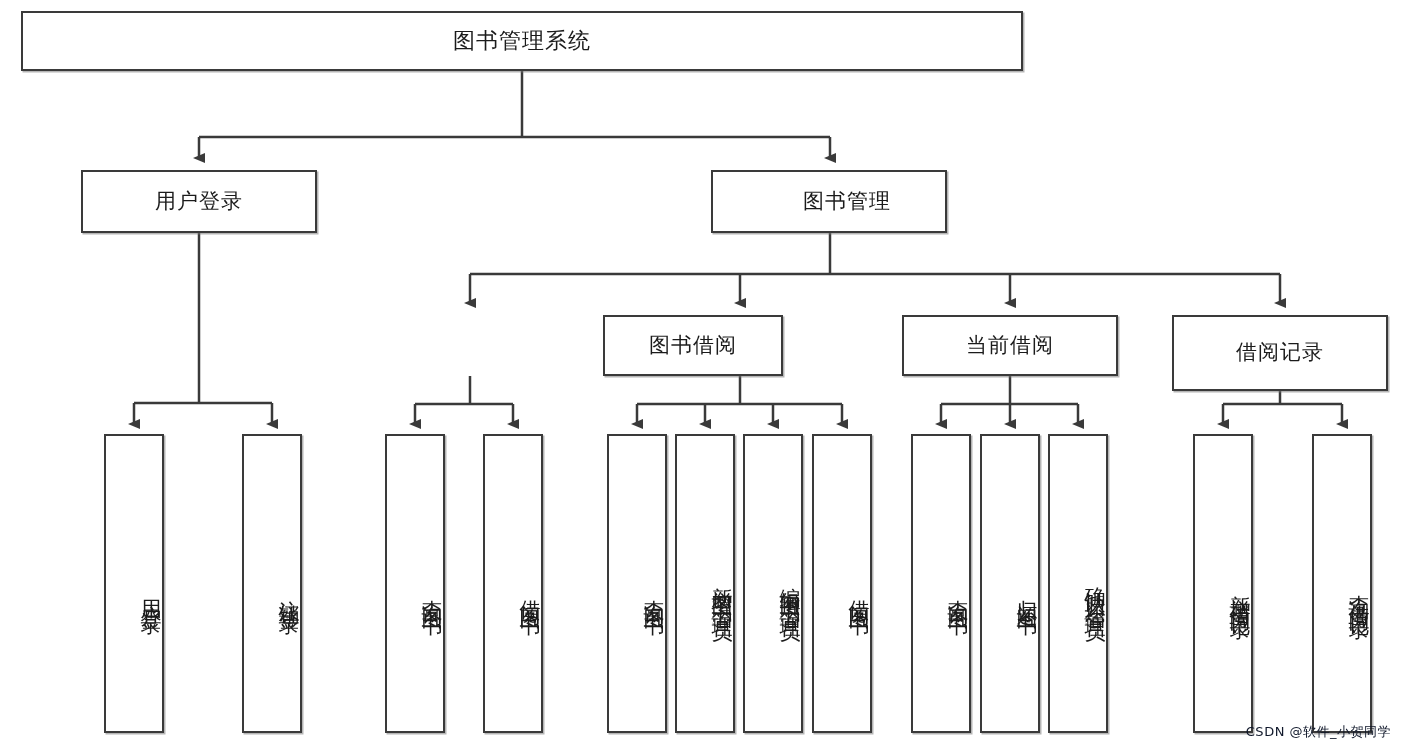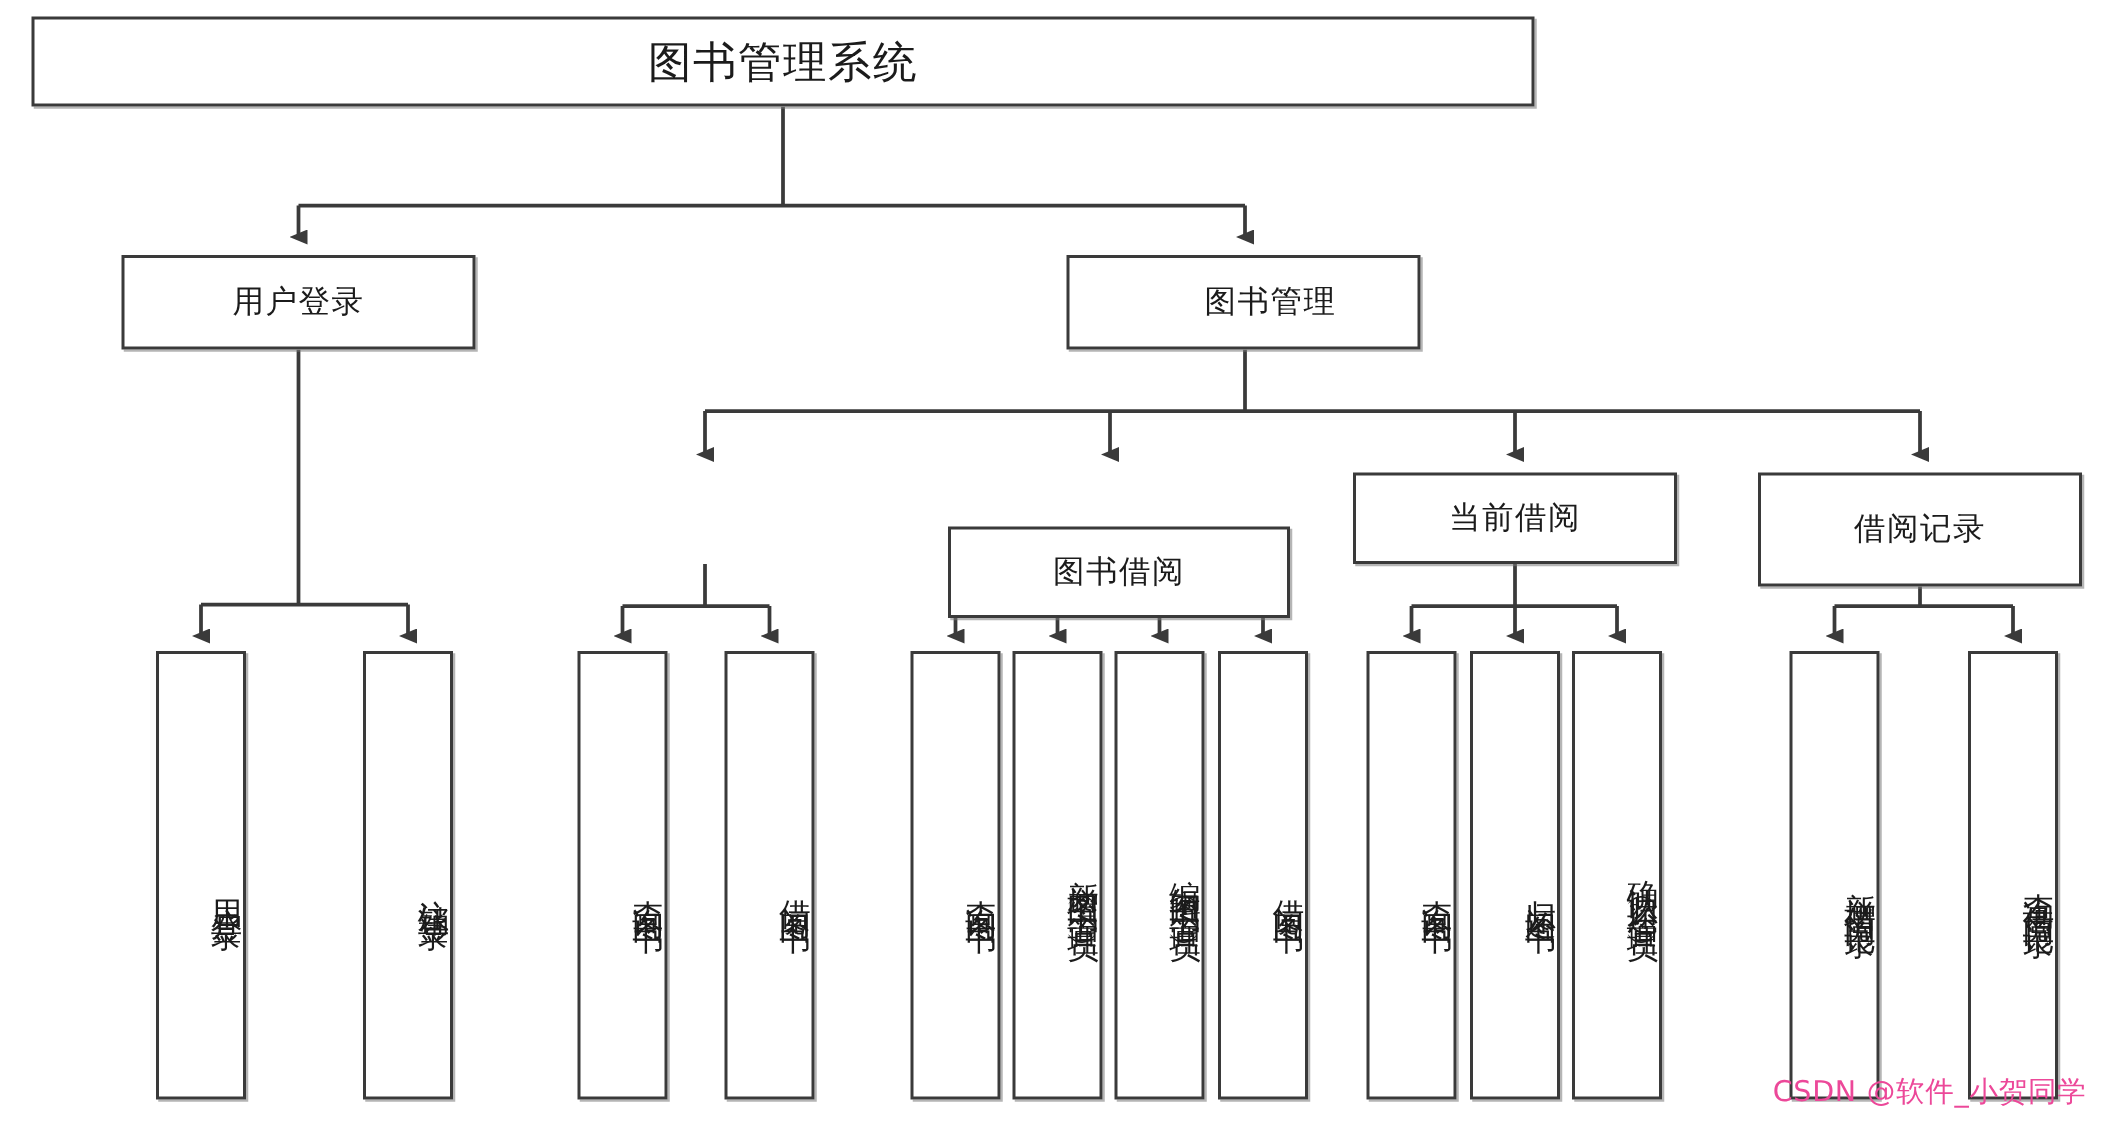--- a/index.html
+++ b/index.html
@@ -35,21 +35,21 @@
     align-items: center;
     justify-content: center;
     color: #1b1b1b;
   }
   .node.horiz {
     font-size: 21px;
     letter-spacing: 1px;
     line-height: 1.2;
   }
   .node.root {
-    font-size: 29px;
+    font-size: 22px;
   }
   .node.vert {
     writing-mode: vertical-rl;
     text-orientation: upright;
     font-size: 21px;
     letter-spacing: 5px;
     align-items: flex-start;
     justify-content: center;
     padding-top: 18px;
     line-height: 1.05;
@@ -57,22 +57,22 @@
   .node.vert > .vlabel {
     writing-mode: vertical-rl;
     text-orientation: upright;
     display: block;
     white-space: nowrap;
   }
   .watermark {
     position: absolute;
     right: 14px;
     bottom: 6px;
-    font-size: 19px;
-    color: #ec4899;
+    font-size: 13px;
+    color: #0f172a;
     letter-spacing: 0.5px;
     white-space: nowrap;
     user-select: none;
   }
 </style>
 </head>
 <body>
 
 <div id="canvas">
 
@@ -132,21 +132,21 @@
 
   <div class="node horiz" style="left:81px; top:170px; width:236px; height:63px;">
     <span>用户登录</span>
   </div>
 
   <div class="node horiz" style="left:711px; top:170px; width:236px; height:63px;padding-left:36px;">
     <span>图书管理</span>
   </div>
 
 
-  <div class="node horiz" style="left:632px; top:315px; width:228px; height:61px;margin-top:36px;">
+  <div class="node horiz" style="left:603px; top:315px; width:180px; height:61px;">
     <span>图书借阅</span>
   </div>
 
   <div class="node horiz" style="left:902px; top:315px; width:216px; height:61px;text-align:right;">
     <span>当前借阅</span>
   </div>
 
   <div class="node horiz" style="left:1172px; top:315px; width:216px; height:76px;">
     <span>借阅记录</span>
   </div>

